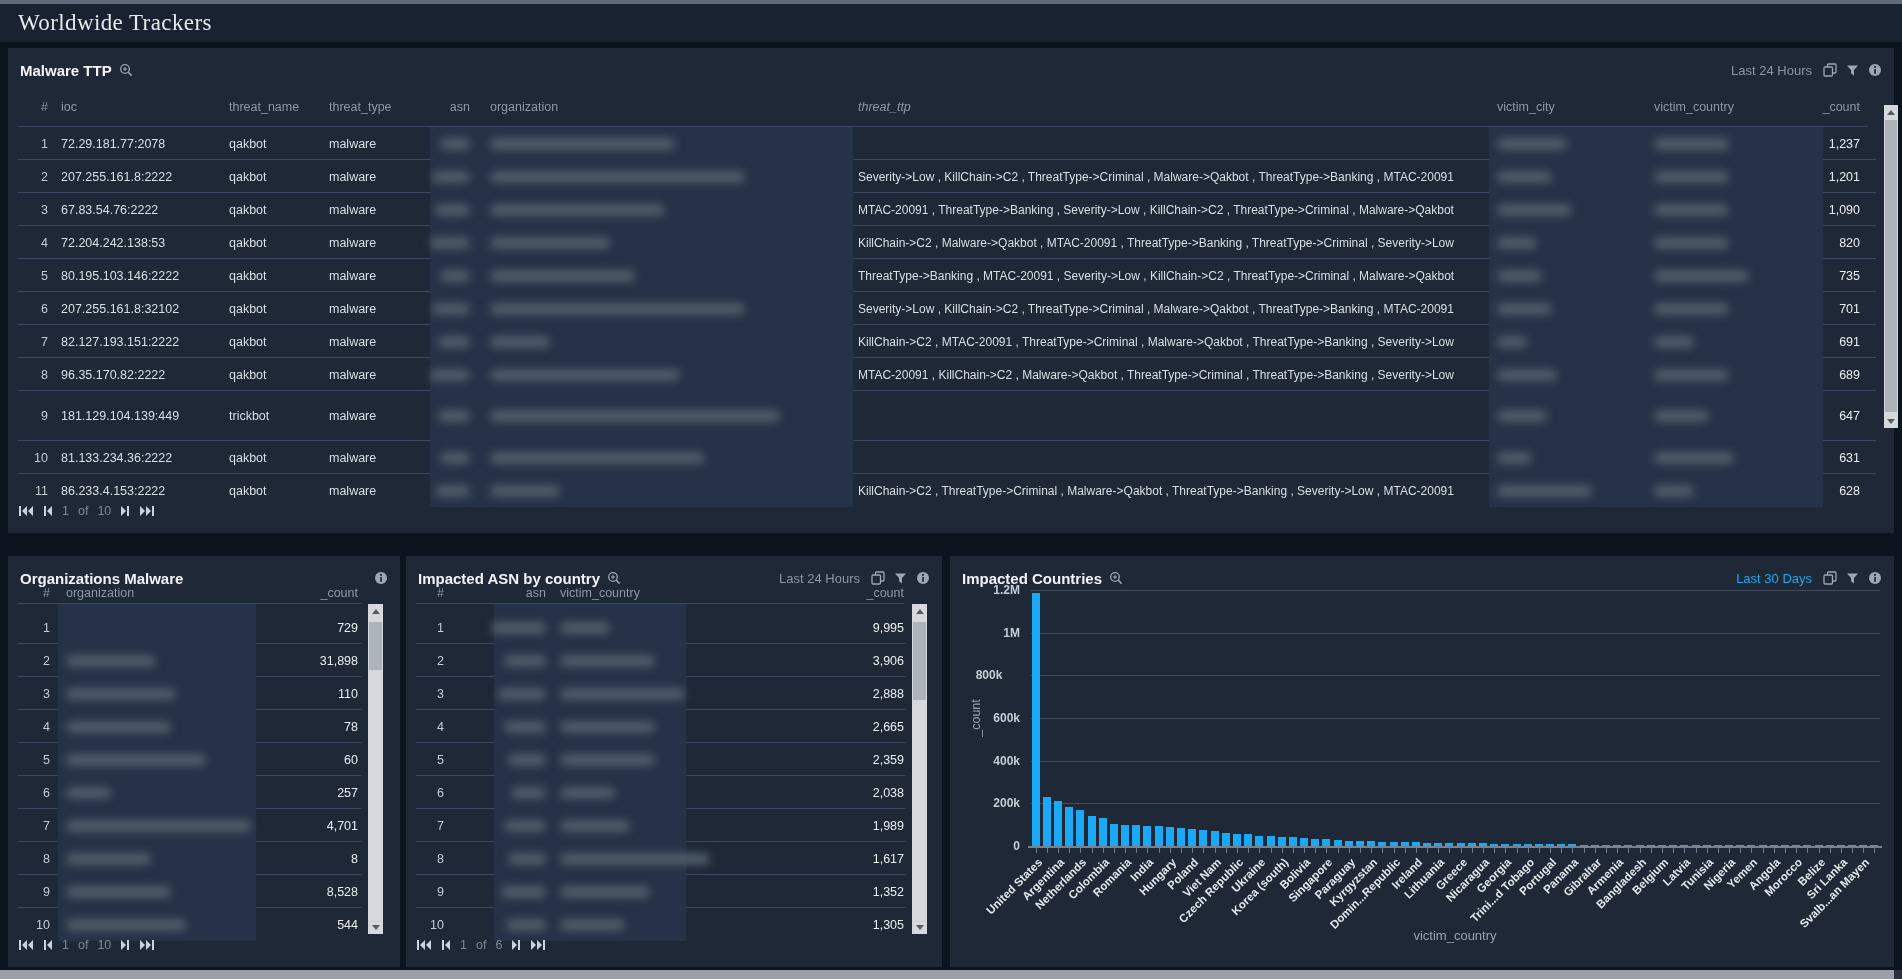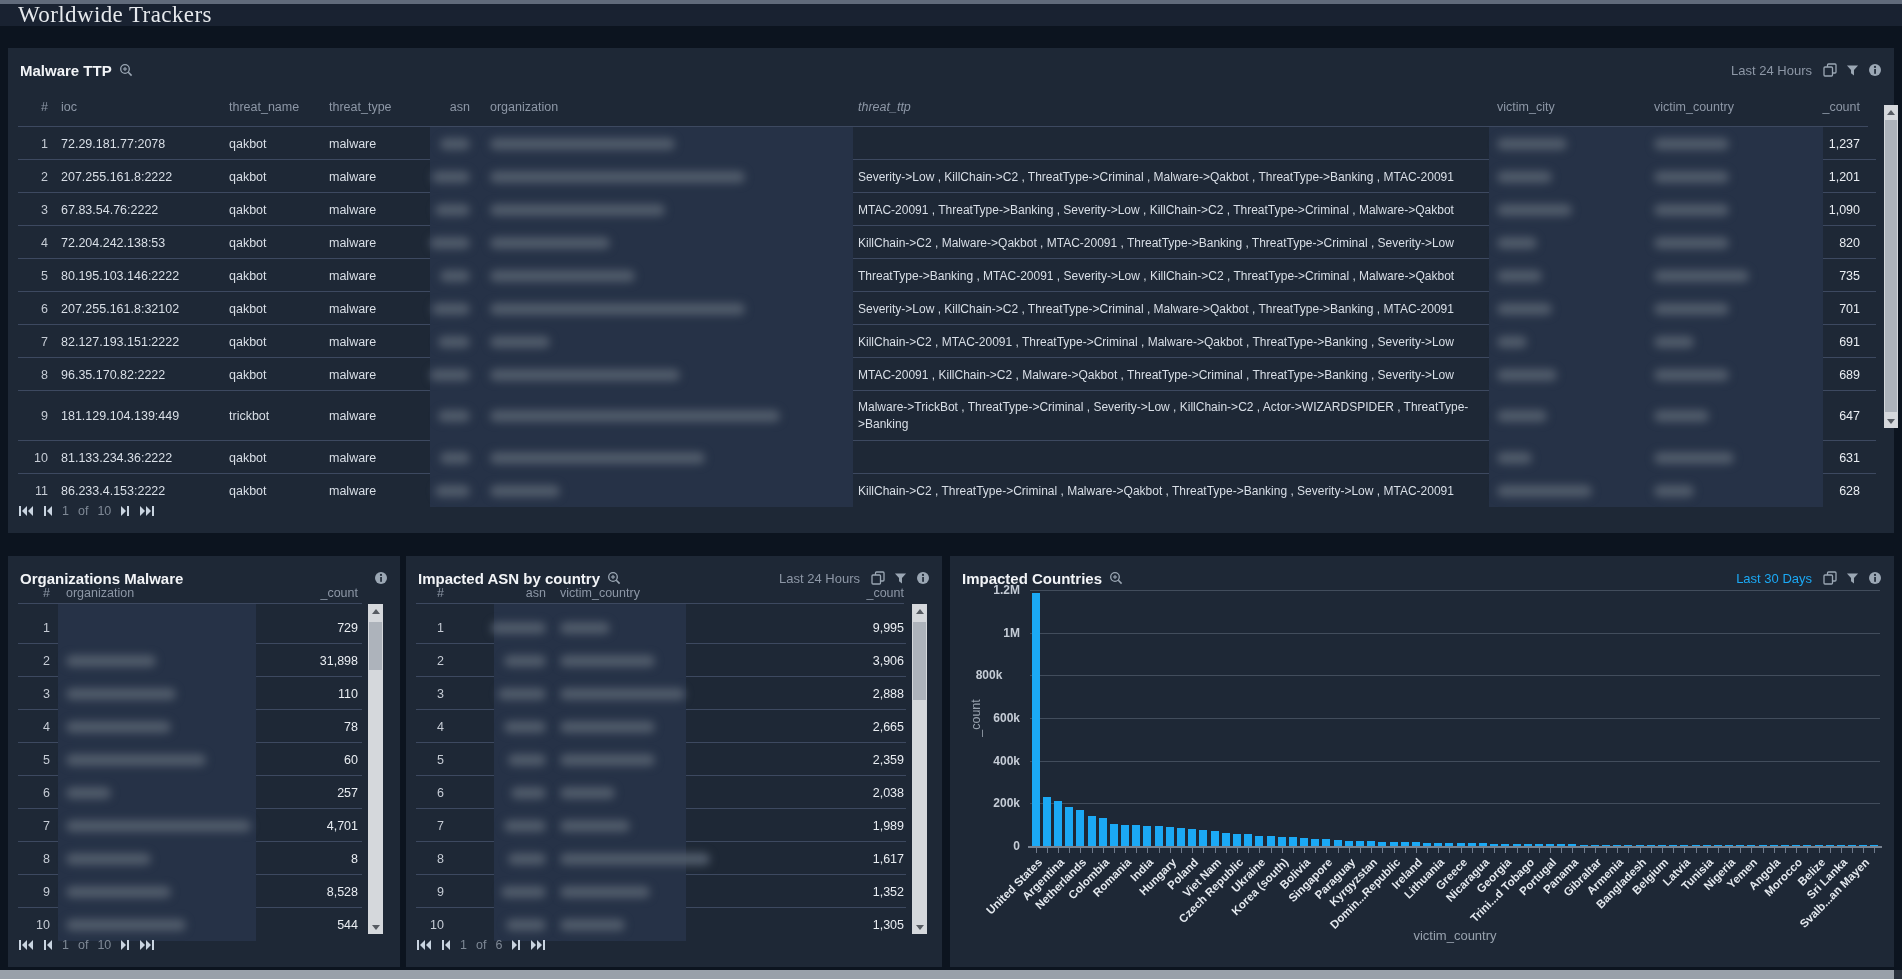--- a/index.html
+++ b/index.html
@@ -1,20 +1,20 @@
 <!DOCTYPE html>
 <html><head>
 <meta charset="utf-8">
 <style>
   * { margin:0; padding:0; box-sizing:border-box; }
   html,body { width:1902px; height:979px; overflow:hidden; }
   body { background:#0c141f; font-family:"Liberation Sans", sans-serif; position:relative; }
 
   .top-strip { position:absolute; left:0; top:0; width:1902px; height:4px; background:#616b7b; }
-  .titlebar { position:absolute; left:0; top:4px; width:1902px; height:22px; background:#192231; display:flex; align-items:center; padding-left:18px; }
+  .titlebar { position:absolute; left:0; top:4px; width:1902px; height:38px; background:#192231; display:flex; align-items:center; padding-left:18px; }
   .page-title { font-family:"Liberation Serif", serif; font-size:23px; color:#e6e9ed; letter-spacing:0.4px; }
 
   .panel { position:absolute; background:#1e2836; }
   .panel-head { position:absolute; left:0; top:0; right:0; height:34px; display:flex; align-items:center; padding:10px 12px 0 12px; gap:7px; }
   .panel-title { font-size:15px; font-weight:bold; color:#f2f4f7; white-space:nowrap; }
   .spacer { flex:1; }
   .time-label { font-size:13px; color:#8d97a6; white-space:nowrap; margin-right:4px; }
   .time-label.blue { color:#1ba9f5; }
   .head-icons { display:flex; align-items:center; gap:9px; }
   .icon svg { display:block; }
@@ -248,21 +248,20 @@
         <div class="rsep" style="left: 845px; width: 636px;"></div>
         <div class="rsep" style="left: 1815px; width: 53px;"></div>
       </div>
       <div class="mrow" style="top: 343px; height: 50px;">
         <span class="cell c-num">9</span>
         <span class="cell c-ioc">181.129.104.139:449</span>
         <span class="cell c-tname">trickbot</span>
         <span class="cell c-ttype">malware</span>
         <div class="blob" style="left: 430px; width: 32px;"></div>
         <div class="blob" style="left: 482px; width: 290px;"></div>
-        <span class="cell c-ttp wrap">Malware-&gt;TrickBot , ThreatType-&gt;Criminal , Severity-&gt;Low , KillChain-&gt;C2 , Actor-&gt;WIZARDSPIDER , ThreatType-&gt;Banking</span>
         <div class="blob" style="left: 1489px; width: 50px;"></div>
         <div class="blob" style="left: 1646px; width: 55px;"></div>
         <span class="cell c-count count">647</span>
         <div class="rsep" style="left: 10px; width: 412px;"></div>
         <div class="rsep" style="left: 845px; width: 636px;"></div>
         <div class="rsep" style="left: 1815px; width: 53px;"></div>
       </div>
       <div class="mrow" style="top: 393px; height: 33px;">
         <span class="cell c-num">10</span>
         <span class="cell c-ioc">81.133.234.36:2222</span>

